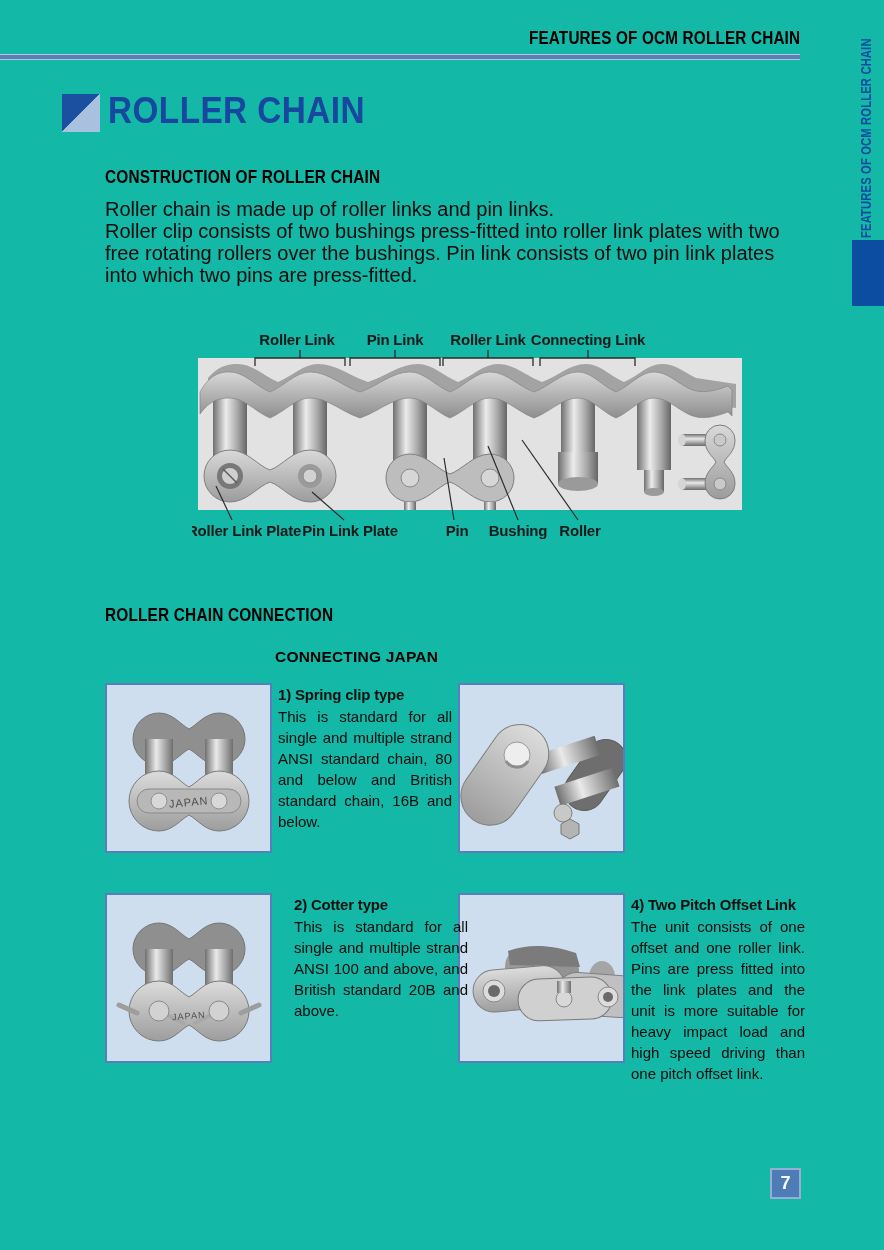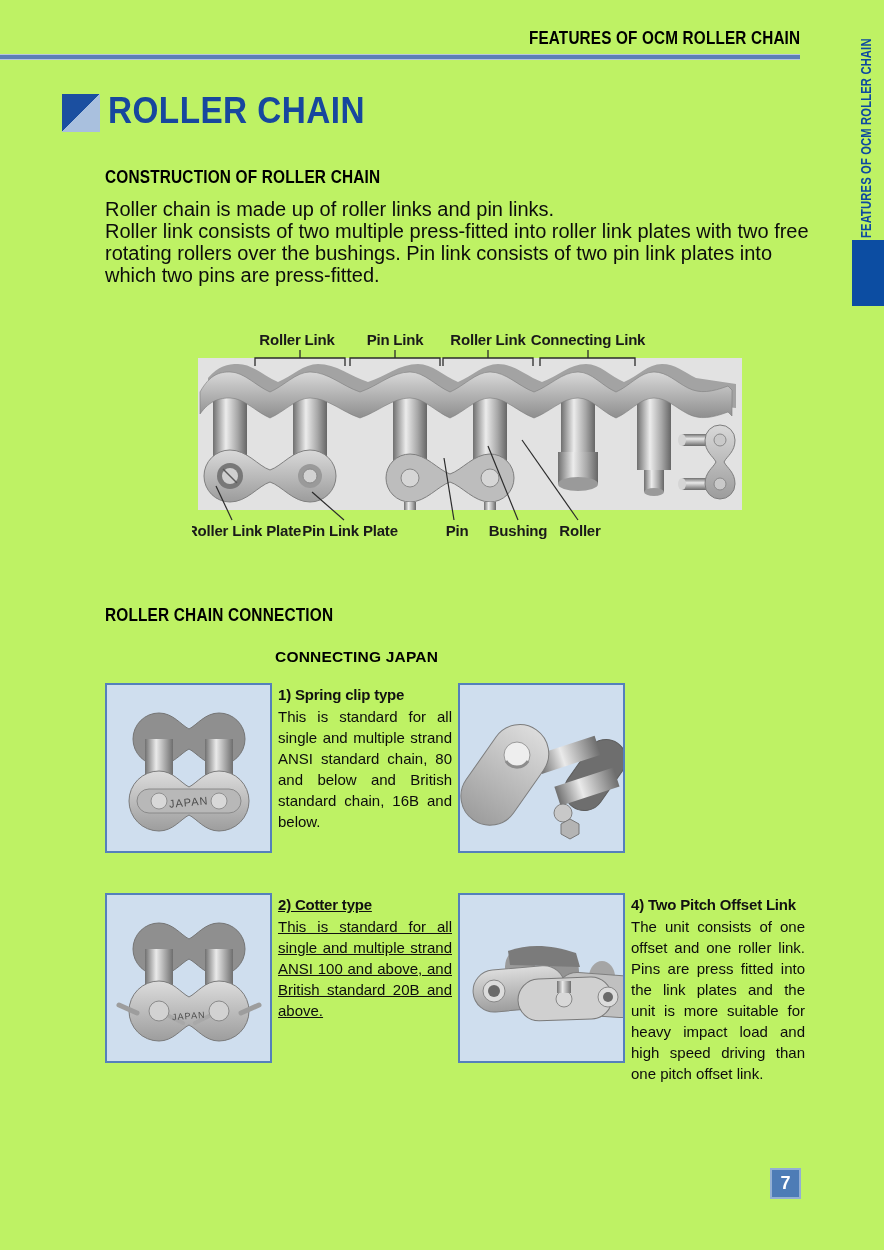--- a/index.html
+++ b/index.html
@@ -1,16 +1,16 @@
 <!DOCTYPE html>
 <html><head>
 <meta charset="utf-8">
 <style>
   html,body{margin:0;padding:0;background:#fff;}
-  .page{position:relative;width:884px;height:1250px;background:#bef264;overflow:hidden;
+  .page{position:relative;width:884px;height:1250px;background:#14b8a6;overflow:hidden;
         font-family:"Liberation Sans",sans-serif;color:#111;}
   
   .header-title{position:absolute;top:28px;right:84px;font-size:18px;font-weight:bold;color:#000;
         transform:scaleX(.85);transform-origin:100% 50%;white-space:nowrap;letter-spacing:.2px;}
   .header-rule{position:absolute;left:0;top:54px;width:800px;height:6px;
         background:linear-gradient(#b7c6e0 0 1px,#5c7fb6 1px 5px,#b7c6e0 5px 6px);}
   
   .side-label{position:absolute;right:8px;top:38px;width:18px;height:200px;}
   .side-label span{position:absolute;left:0;top:100%;transform-origin:0 0;
         transform:rotate(-90deg) scaleX(.8);white-space:nowrap;font-size:14px;font-weight:bold;
@@ -35,21 +35,21 @@
   .dlab{font-size:15px;font-weight:bold;fill:#1a1a1a;letter-spacing:-.2px;}
   
   .sub-heading{position:absolute;left:275px;top:648px;font-size:15.5px;font-weight:bold;color:#000;letter-spacing:.2px;}
   .panel{position:absolute;width:167px;height:170px;background:#cfdeee;border:2px solid #5580bb;box-sizing:border-box;}
   #panel-1{left:105px;top:683px;}
   #panel-2{left:105px;top:893px;}
   #panel-3{left:458px;top:683px;}
   #panel-4{left:458px;top:893px;}
   .item-text{position:absolute;width:174px;font-size:15px;line-height:21px;}
   #item-1{left:278px;top:684px;}
-  #item-2{left:278px;top:894px;text-decoration:underline;}
+  #item-2{left:294px;top:894px;}
   #item-3{left:631px;top:684px;}
   #item-4{left:631px;top:894px;}
   .item-title{font-weight:bold;white-space:nowrap;letter-spacing:-.2px;margin:0 0 1px 0;}
   .item-body{text-align:justify;color:#0c0c0c;}
   
   .page-num{position:absolute;left:770px;top:1168px;width:31px;height:31px;background:#4d7cb6;
         border:2px solid #93afd4;box-sizing:border-box;color:#fff;font-size:18px;font-weight:bold;
         display:flex;align-items:center;justify-content:center;}
 </style>
 </head>
@@ -64,21 +64,21 @@
     <span>FEATURES OF OCM ROLLER CHAIN</span>
   </div>
   <div class="side-tab"></div>
 
   <div class="logo-square"></div>
   <h1 class="page-title" style="margin:0;">ROLLER CHAIN</h1>
 
   <div class="sec-heading" id="construction-heading">CONSTRUCTION OF ROLLER CHAIN</div>
   <div class="body-text" id="para1">
     <div>Roller chain is made up of roller links and pin links.</div>
-    <div>Roller link consists of two multiple press-fitted into roller link plates with two free rotating rollers over the bushings. Pin link consists of two pin link plates into which two pins are press-fitted.</div>
+    <div>Roller clip consists of two bushings press-fitted into roller link plates with two free rotating rollers over the bushings. Pin link consists of two pin link plates into which two pins are press-fitted.</div>
   </div>
 
   <div class="diagram">
     <svg width="556" height="235" viewBox="0 0 556 235">
       <defs>
         <linearGradient id="dCyl" x1="0" y1="0" x2="1" y2="0">
           <stop offset="0" stop-color="#6f6f6f"></stop>
             <stop offset=".38" stop-color="#ececec"></stop>
           <stop offset=".72" stop-color="#a8a8a8"></stop>
             <stop offset="1" stop-color="#666"></stop>

